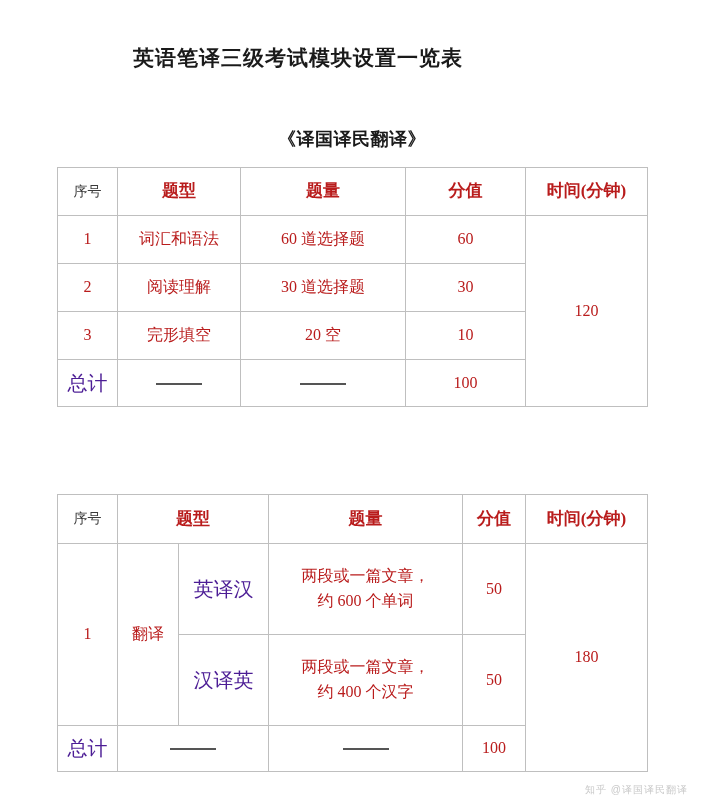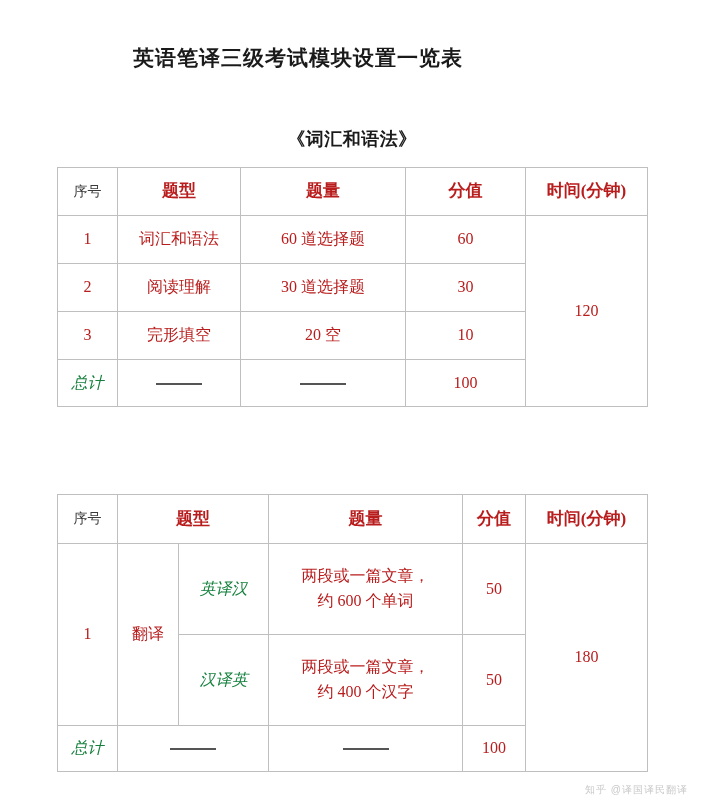--- a/index.html
+++ b/index.html
@@ -65,23 +65,22 @@
   table.grid td.hdr {
     font-weight: bold;
     font-size: 17px;
   }
   table.grid td.hdr-light {
     font-weight: normal;
     font-size: 14px;
     color: #3a3a3a;
   }
   table.grid td.small {
-    font-size: 16px;
-    color: #15803d;
-    font-style: italic;
+    font-size: 20px;
+    color: #4c1d95;
   }
   td.multiline {
     text-align: left;
     padding-left: 14px;
     line-height: 1.85;
     font-size: 16px;
   }
   td.multiline .ln { display: block; }
 
   .dash {
@@ -115,21 +114,21 @@
     white-space: nowrap;
   }
 </style>
 </head>
 <body>
 
 <div class="page">
 
   <div class="doc-title">英语笔译三级考试模块设置一览表</div>
 
-  <div class="section-title" id="sec1">《词汇和语法》</div>
+  <div class="section-title" id="sec1">《译国译民翻译》</div>
 
   <table class="grid" id="table1">
     <colgroup>
       <col style="width:60px">
       <col style="width:123px">
       <col style="width:165px">
       <col style="width:120px">
       <col style="width:122px">
     </colgroup>
     <tbody>

